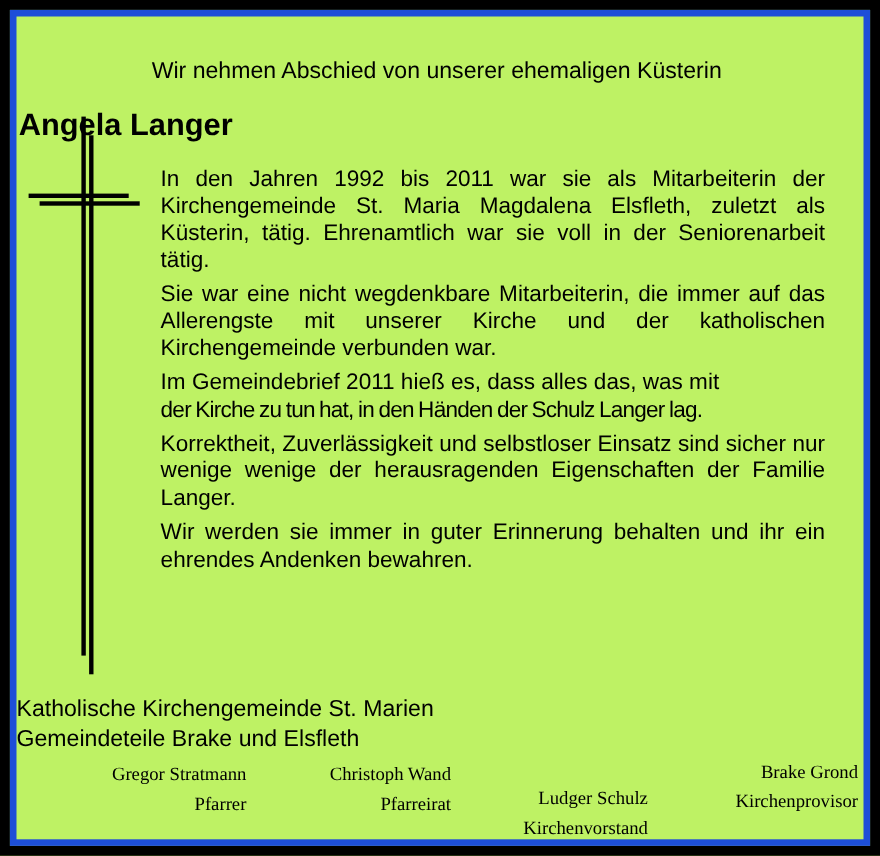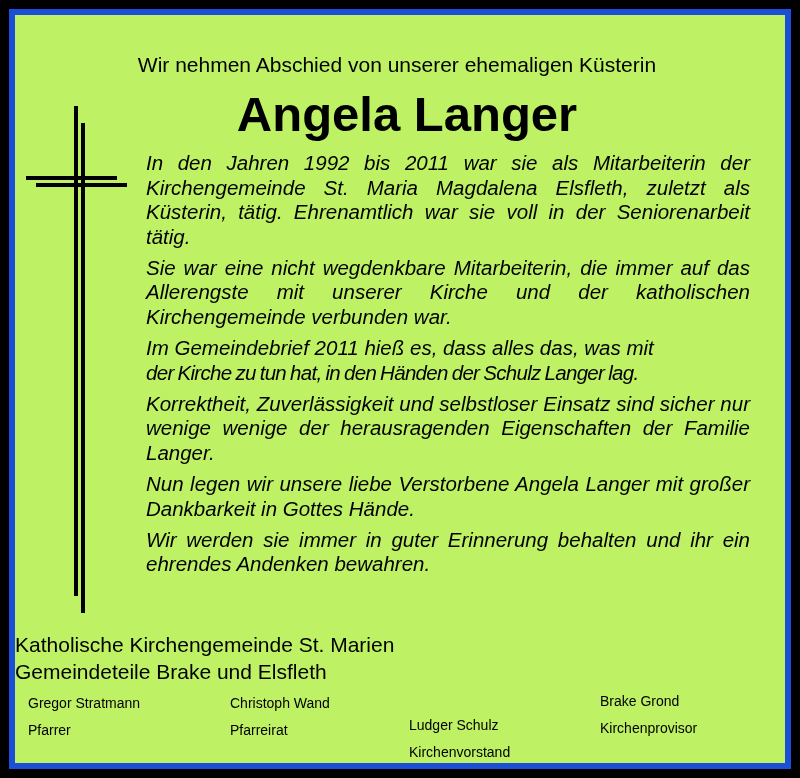--- a/index.html
+++ b/index.html
@@ -9,37 +9,38 @@
   }
   .card {
     position: absolute; left: 9px; top: 9px; width: 782px; height: 760px;
     background: #bef264; border: 6px solid #1d4ed8; box-sizing: border-box;
   }
   .intro {
     position: absolute; left: 0; top: 36px; width: 782px; text-align: center;
     font-size: 21px; line-height: 28px; padding-right: 18px; box-sizing: border-box;
   }
   .name {
-    position: absolute; left: 0; top: 72px; width: 782px; text-align: center;
-    font-size: 49px; font-weight: bold; line-height: 54px; padding-left: 2px; box-sizing: border-box;
+    position: absolute; left: 0; top: 72px; width: 782px; 
+    font-size: 28px; font-weight: bold; line-height: 54px; padding-left: 2px; box-sizing: border-box;
   }
   .cross .bar { position: absolute; background: #000; }
   .body {
     position: absolute; left: 131px; top: 136px; width: 604px;
     font-size: 20.5px; line-height: 24.6px; text-align: justify;
   }
-  .body p { margin: 0 0 6.5px 0; font-style: italic; }
+  .body p { margin: 0 0 6.5px 0; }
   .body .tight { letter-spacing: -0.7px; word-spacing: -1px; }
   .org {
     position: absolute; left: 0; top: 616px; width: 782px; text-align: left;
     font-size: 21px; font-weight: normal; line-height: 27px;
   }
   .sig {
-    position: absolute; top: 675px; text-align: left; font-size: 14px; line-height: 27px;
+    position: absolute; top: 675px; text-align: right; font-size: 17px; line-height: 27px;
     white-space: nowrap;
+    font-family: Liberation Serif, serif;
   }
 </style>
 </head>
 <body>
 
 <div class="card">
 
   <div class="intro">Wir nehmen Abschied von unserer ehemaligen Küsterin</div>
 
   <div class="name">Angela Langer</div>
@@ -49,21 +50,20 @@
     <div class="bar" style="left:66px; top:108px; width:4px; height:490px;"></div>
     <div class="bar" style="left:11px; top:161px; width:91px; height:4px;"></div>
     <div class="bar" style="left:21px; top:168px; width:91px; height:4px;"></div>
   </div>
 
   <div class="body">
     <p>In den Jahren 1992 bis 2011 war sie als Mitarbeiterin der Kirchengemeinde St. Maria Magdalena Elsfleth, zuletzt als Küsterin, tätig. Ehrenamtlich war sie voll in der Seniorenarbeit tätig.</p>
     <p>Sie war eine nicht wegdenkbare Mitarbeiterin, die immer auf das Allerengste mit unserer Kirche und der katholischen Kirchengemeinde verbunden war.</p>
     <p><span>Im Gemeindebrief 2011 hieß es, dass alles das, was mit</span><br><span class="tight">der Kirche zu tun hat, in den Händen der Schulz Langer lag.</span></p>
     <p>Korrektheit, Zuverlässigkeit und selbstloser Einsatz sind sicher nur wenige wenige der herausragenden Eigenschaften der Familie Langer.</p>
-    <p>Nun legen wir unsere liebe Verstorbene Angela Langer mit großer Dankbarkeit in Gottes Hände.</p>
     <p>Wir werden sie immer in guter Erinnerung behalten und ihr ein ehrendes Andenken bewahren.</p>
   </div>
 
   <div class="org">
     <div>Katholische Kirchengemeinde St. Marien</div>
     <div>Gemeindeteile Brake und Elsfleth</div>
   </div>
 
   <div class="sig" style="left:13px; width:196px;">
     <div>Gregor Stratmann</div>

